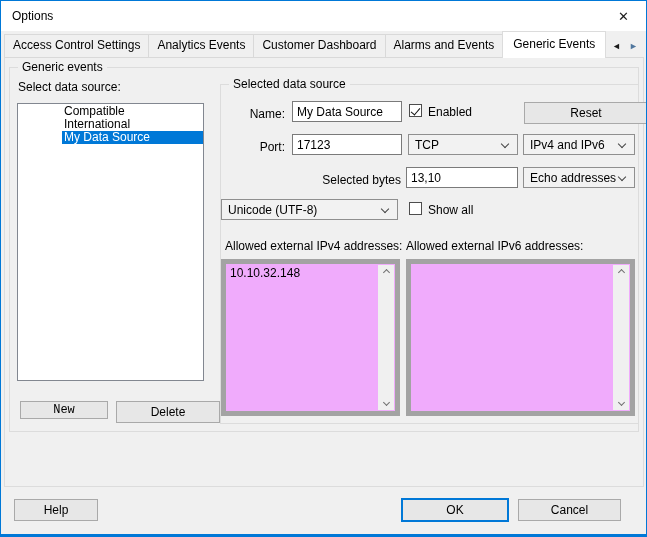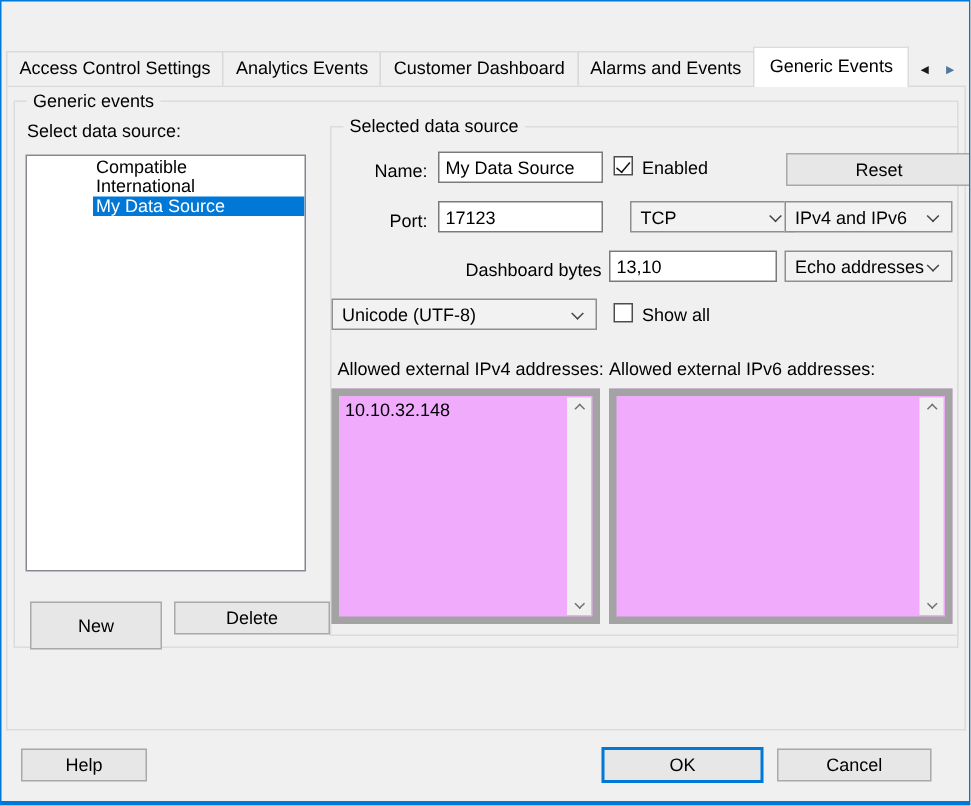--- a/index.html
+++ b/index.html
@@ -69,20 +69,24 @@
   .vscroll { position:absolute; top:1px; right:1px; bottom:1px; width:16px; background:#f0f0f0;
     display:flex; flex-direction:column; justify-content:space-between; align-items:center; padding:5px 0; }
   .vscroll .chev { width:5px; height:5px; border-color:#707070; border-right-width:1.2px; border-bottom-width:1.2px; }
   .chev.up { transform:rotate(-135deg); }
 </style>
 </head>
 <body>
 
 <div id="window">
 
+  <div class="titlebar">
+    <span class="title">Options</span>
+    <span class="close-btn">✕</span>
+  </div>
 
   <div class="tabstrip">
     <div class="tab">Access Control Settings</div>
     <div class="tab">Analytics Events</div>
     <div class="tab">Customer Dashboard</div>
     <div class="tab">Alarms and Events</div>
     <div class="tab active">Generic Events</div>
   </div>
   <div class="tab-scroller">
     <span class="tab-scroll-btn left">◄</span>
@@ -95,44 +99,44 @@
       <span class="gb-label">Generic events</span>
 
       <span class="lbl" style="left:8px; top:12px;">Select data source:</span>
 
       <div class="listbox">
         <div class="list-item">Compatible</div>
         <div class="list-item">International</div>
         <div class="list-item selected">My Data Source</div>
       </div>
 
-      <button class="btn" style="left:10px; top:333px; width:88px; height:32px;">New</button>
+      <button class="btn" style="left:10px; top:333px; width:88px; height:18px;font-family:Liberation Mono, monospace;">New</button>
       <button class="btn" style="left:106px; top:333px; width:104px; height:22px;">Delete</button>
 
       <div class="groupbox" id="group-selected">
         <span class="gb-label">Selected data source</span>
 
         <span class="lbl r-lbl" style="left:0; top:22px; width:64px;">Name:</span>
         <input class="tb" style="left: 71px; top: 16px; width: 110px;" value="My Data Source">
         <span class="checkbox checked" style="left:188px; top:19px;"></span>
         <span class="lbl" style="left:207px; top:20px;">Enabled</span>
         <button class="btn" style="left:303px; top:17px; width:124px; height:22px;">Reset</button>
 
         <span class="lbl r-lbl" style="left:0; top:55px; width:64px;">Port:</span>
         <input class="tb" style="left: 71px; top: 49px; width: 110px;" value="17123">
-        <div class="combo" style="left:187px; top:49px; width:110px;margin-left:12px;">
+        <div class="combo" style="left:187px; top:49px; width:110px;">
           <span class="combo-text">TCP</span>
           <span class="chev"></span>
         </div>
         <div class="combo" style="left:302px; top:49px; width:112px;">
           <span class="combo-text">IPv4 and IPv6</span>
           <span class="chev"></span>
         </div>
 
-        <span class="lbl r-lbl" style="left:60px; top:88px; width:120px;">Dashboard bytes</span>
+        <span class="lbl r-lbl" style="left:60px; top:88px; width:120px;">Selected bytes</span>
         <input class="tb" style="left: 185px; top: 82px; width: 112px;" value="13,10">
         <div class="combo" style="left:302px; top:82px; width:112px;">
           <span class="combo-text">Echo addresses</span>
           <span class="chev"></span>
         </div>
 
         <div class="combo" style="left:0; top:114px; width:177px;">
           <span class="combo-text">Unicode (UTF-8)</span>
           <span class="chev"></span>
         </div>

